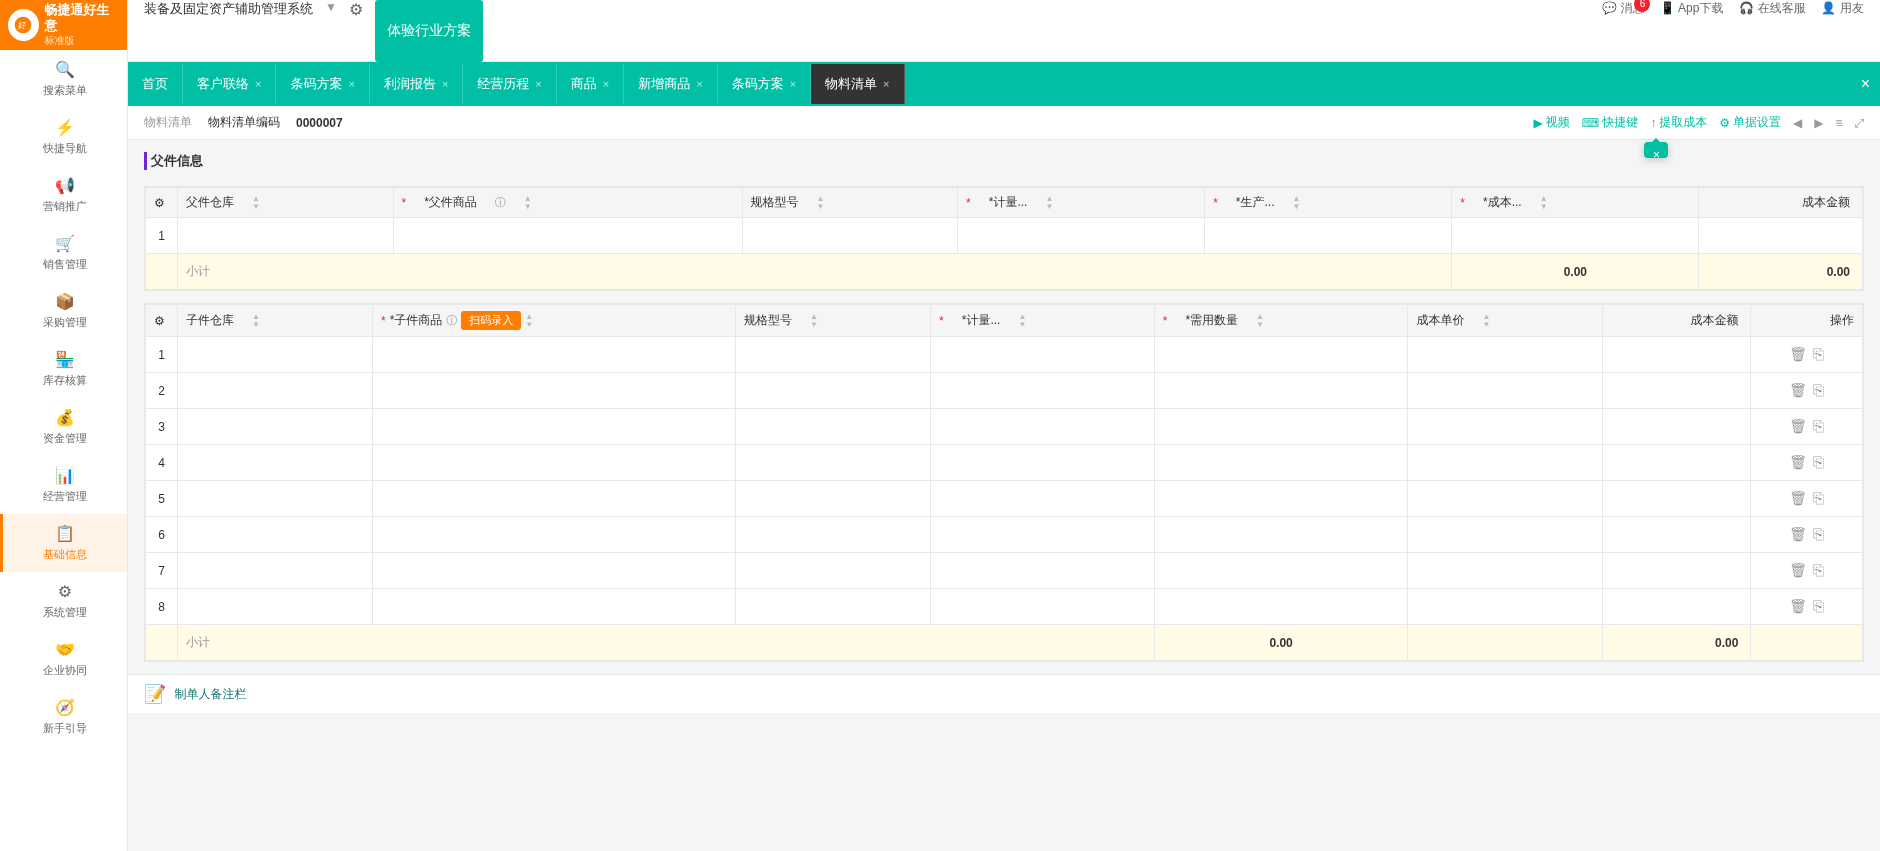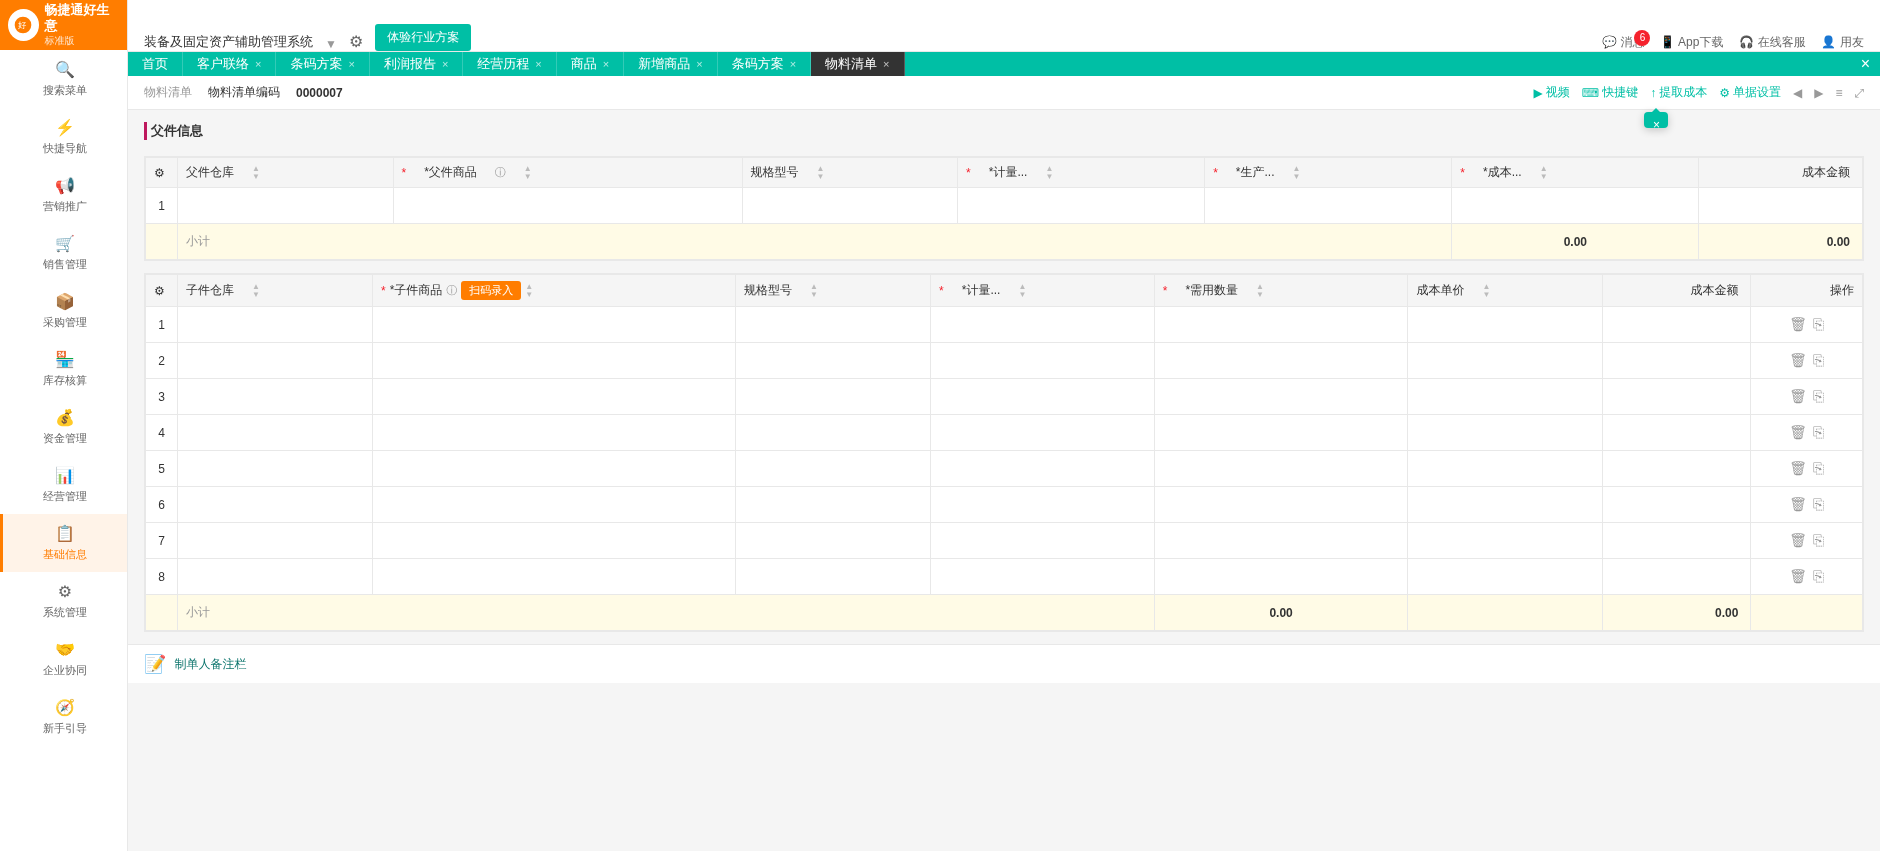--- a/index.html
+++ b/index.html
@@ -13,48 +13,48 @@
     .sidebar-logo-text { color: #fff; font-size: 13px; font-weight: bold; line-height: 1.2; }
     .sidebar-logo-sub { color: rgba(255,255,255,0.8); font-size: 10px; }
     .sidebar-item { display: flex; flex-direction: column; align-items: center; padding: 10px 4px; cursor: pointer; color: #666; font-size: 11px; gap: 4px; border-left: 3px solid transparent; }
     .sidebar-item.active { background: #fff3e8; color: #ff7d00; border-left: 3px solid #ff7d00; }
     .sidebar-item .icon { font-size: 16px; }
 
     
     .main { flex: 1; display: flex; flex-direction: column; overflow: hidden; }
 
     
-    .topbar { background: #fff; border-bottom: 1px solid #e8e8e8; display: flex; align-items: flex-end; padding: 0 16px; height: 52px; gap: 12px; }
-    .topbar-btn { background: #00bfa5; color: #fff; border: none; border-radius: 3px; padding: 5px 12px; font-size: 12px; cursor: pointer; }
+    .topbar { background: #fff; border-bottom: 1px solid #e8e8e8; display: flex; align-items: flex-start; padding: 0 16px; height: 62px; gap: 12px; }
+    .topbar-btn { background: #00bfa5; color: #fff; border: none; border-radius: 3px; padding: 22px 12px; font-size: 14px; cursor: pointer; }
     .topbar-actions { display: flex; align-items: center; gap: 16px; color: #666; font-size: 12px; }
     .topbar-badge { position: relative; }
     .badge-dot { position: absolute; top: -4px; right: -6px; background: #f5222d; color: #fff; border-radius: 8px; font-size: 10px; padding: 0 4px; min-width: 16px; text-align: center; line-height: 16px; height: 16px; }
 
     
-    .navtabs { background: #00bfa5; display: flex; align-items: center; height: 24px; overflow: hidden; }
+    .navtabs { background: #00bfa5; display: flex; align-items: center; height: 44px; overflow: hidden; }
     .navtab { color: #fff; padding: 0 14px; height: 40px; display: flex; align-items: center; gap: 4px; cursor: pointer; font-size: 13px; white-space: nowrap; border-right: 1px solid rgba(255,255,255,0.2); }
     .navtab.active { background: #333; color: #fff; }
     .navtab .close-x { opacity: 0.7; font-size: 11px; margin-left: 2px; }
     .navtab-end-close { margin-left: auto; color: #fff; padding: 0 10px; cursor: pointer; font-size: 16px; }
 
     
     .content { flex: 1; overflow-y: auto; background: #f5f5f5; }
 
     
     .content-header { background: #fff; padding: 8px 16px; display: flex; align-items: center; gap: 16px; border-bottom: 1px solid #e8e8e8; }
     .breadcrumb-item { color: #999; font-size: 12px; cursor: pointer; }
     .breadcrumb-item.active { color: #333; }
     .content-toolbar { margin-left: auto; display: flex; align-items: center; gap: 12px; font-size: 12px; color: #00bfa5; }
     .content-toolbar span { cursor: pointer; display: flex; align-items: center; gap: 3px; }
 
     
     .page-body { padding: 12px 16px; }
 
     
-    .section-title { font-size: 13px; font-weight: bold; color: #333; margin-bottom: 8px; padding-left: 4px; border-left: 3px solid #be185d; }
+    .section-title { font-size: 13px; font-weight: bold; color: #333; margin-bottom: 8px; padding-left: 4px; border-left: 3px solid #6d28d9; }
 
     
     .data-table { width: 100%; border-collapse: collapse; background: #fff; border: 1px solid #e8e8e8; margin-bottom: 0; font-size: 12px; }
     .data-table th { background: #f5f5f5; border: 1px solid #e8e8e8; padding: 6px 8px; color: #333; font-weight: normal; text-align: left; white-space: nowrap; }
     .data-table td { border: 1px solid #e8e8e8; padding: 6px 8px; color: #333; height: 36px; }
     .data-table .subtotal-row td { background: #fffbe6; font-weight: normal; }
     .req-star { color: #f5222d; }
     .th-sort { display: flex; align-items: center; gap: 18px; }
     .th-sort .sort-icons { display: flex; flex-direction: column; font-size: 8px; color: #bbb; line-height: 1; }
     .scan-btn { background: #ff7d00; color: #fff; border: none; border-radius: 3px; padding: 2px 8px; font-size: 11px; cursor: pointer; }

